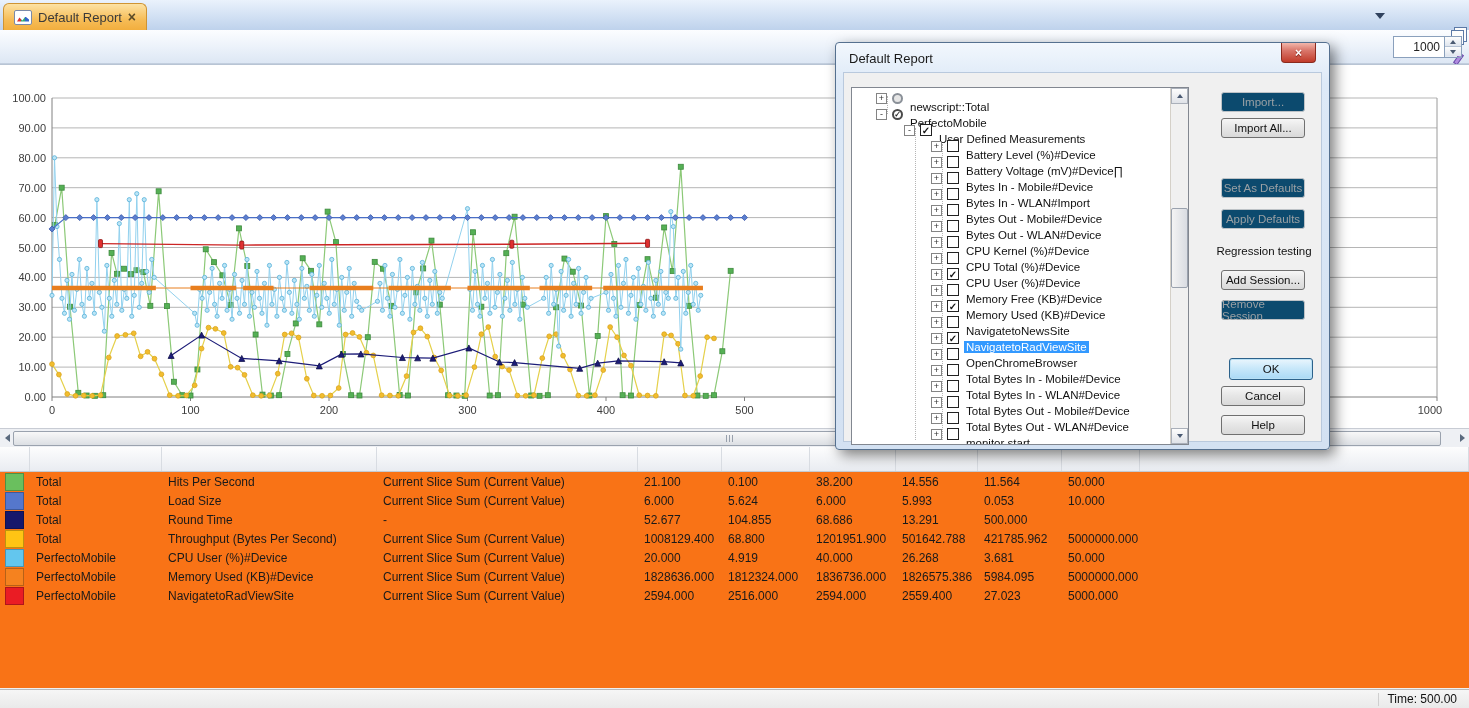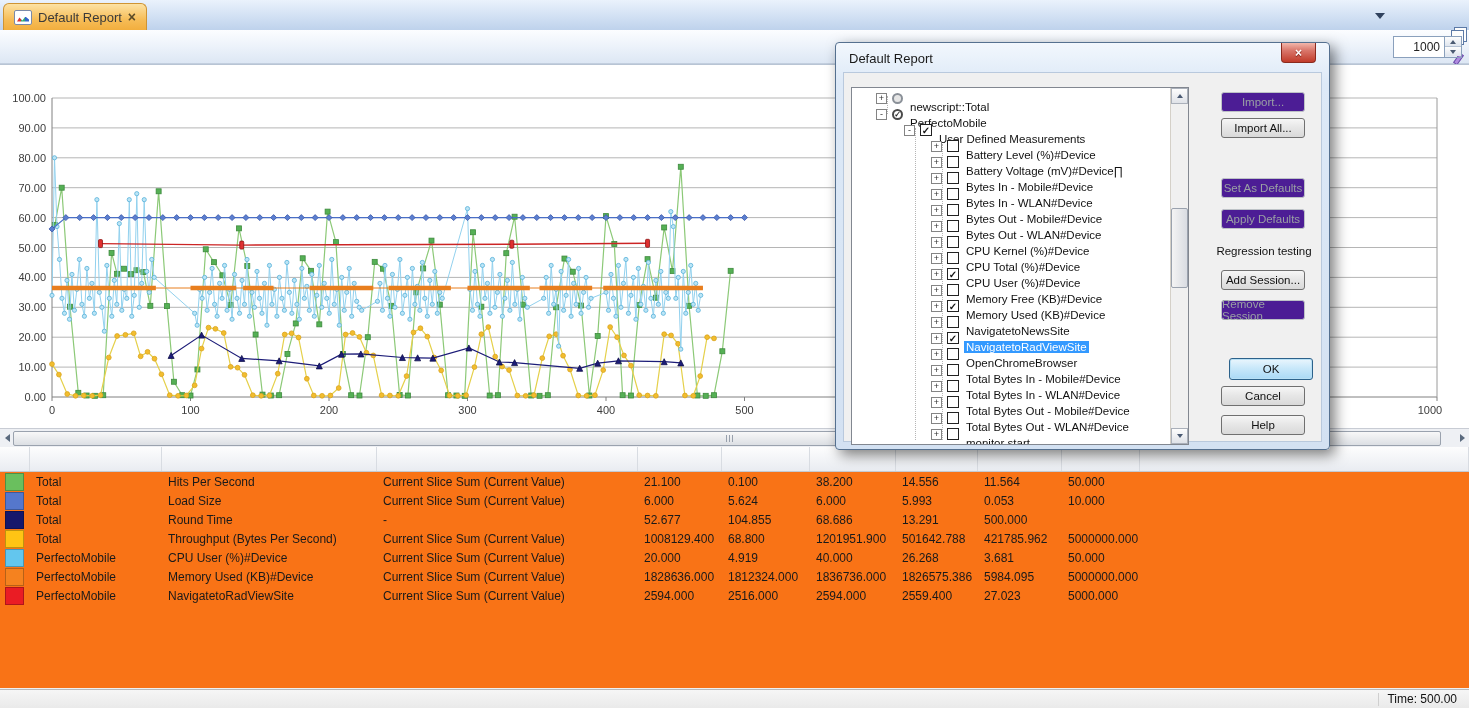--- a/index.html
+++ b/index.html
@@ -108,21 +108,21 @@
   .ic-circle-check .nico{width:11px;height:11px;border:2px solid #4a4a4a;border-radius:50%;background:#fff;box-sizing:border-box;font-size:8px;font-weight:bold;color:#222;line-height:7px;}
   .ic-circle-check .nico::after{content:"\2713";}
   .ic-checkbox .nico{width:12px;height:12px;border:1px solid #222;background:#fff;box-sizing:border-box;font-size:10px;font-weight:bold;color:#111;}
   .trow.on .nico::after{content:"\2713";}
   .tlabel{padding:0 2px;margin-top:18px;}
   .trow.sel .tlabel{background:#3399ff;color:#fff;}
   .btncol{position:absolute;left:377px;top:0;width:86px;}
   .dbtn{position:absolute;left:0;width:84px;height:20px;border:1px solid #707070;border-radius:3px;
         background:linear-gradient(#f6f6f6,#e7e7e7 45%,#d9d9d9);font-size:11.5px;color:#111;
         display:flex;align-items:center;justify-content:center;box-sizing:border-box;}
-  .dbtn.dis{border-color:#bdc2c6;color:#9aa0a4;background:#4c1d95;}
+  .dbtn.dis{border-color:#bdc2c6;color:#9aa0a4;background:#0c4a6e;}
   .dbtn.def{border-color:#2c628b;background:linear-gradient(#eaf6fd,#c9e8fa 45%,#a9d9f5);box-shadow:0 0 0 1px #b8e0f5 inset;margin-left:8px;}
   .reg-label{position:absolute;left:370px;width:100px;text-align:center;font-size:11.5px;color:#111;}
   svg text{font-family:"Liberation Sans",sans-serif;}
 </style>
 </head>
 <body>
 
 <div class="tabbar">
   <div class="tab">
     <span class="tab-icon"></span>
@@ -900,21 +900,21 @@
             <span class="tlabel">Battery Voltage (mV)#Device∏</span>
           </div>
           <div class="trow lvl2 ic-checkbox">
             <span class="exp">+</span>
             <span class="nico"></span>
             <span class="tlabel">Bytes In - Mobile#Device</span>
           </div>
           <div class="trow lvl2 ic-checkbox">
             <span class="exp">+</span>
             <span class="nico"></span>
-            <span class="tlabel">Bytes In - WLAN#Device</span>
+            <span class="tlabel">Bytes In - WLAN#Import</span>
           </div>
           <div class="trow lvl2 ic-checkbox">
             <span class="exp">+</span>
             <span class="nico"></span>
             <span class="tlabel">Bytes Out - Mobile#Device</span>
           </div>
           <div class="trow lvl2 ic-checkbox">
             <span class="exp">+</span>
             <span class="nico"></span>
             <span class="tlabel">Bytes Out - WLAN#Device</span>

